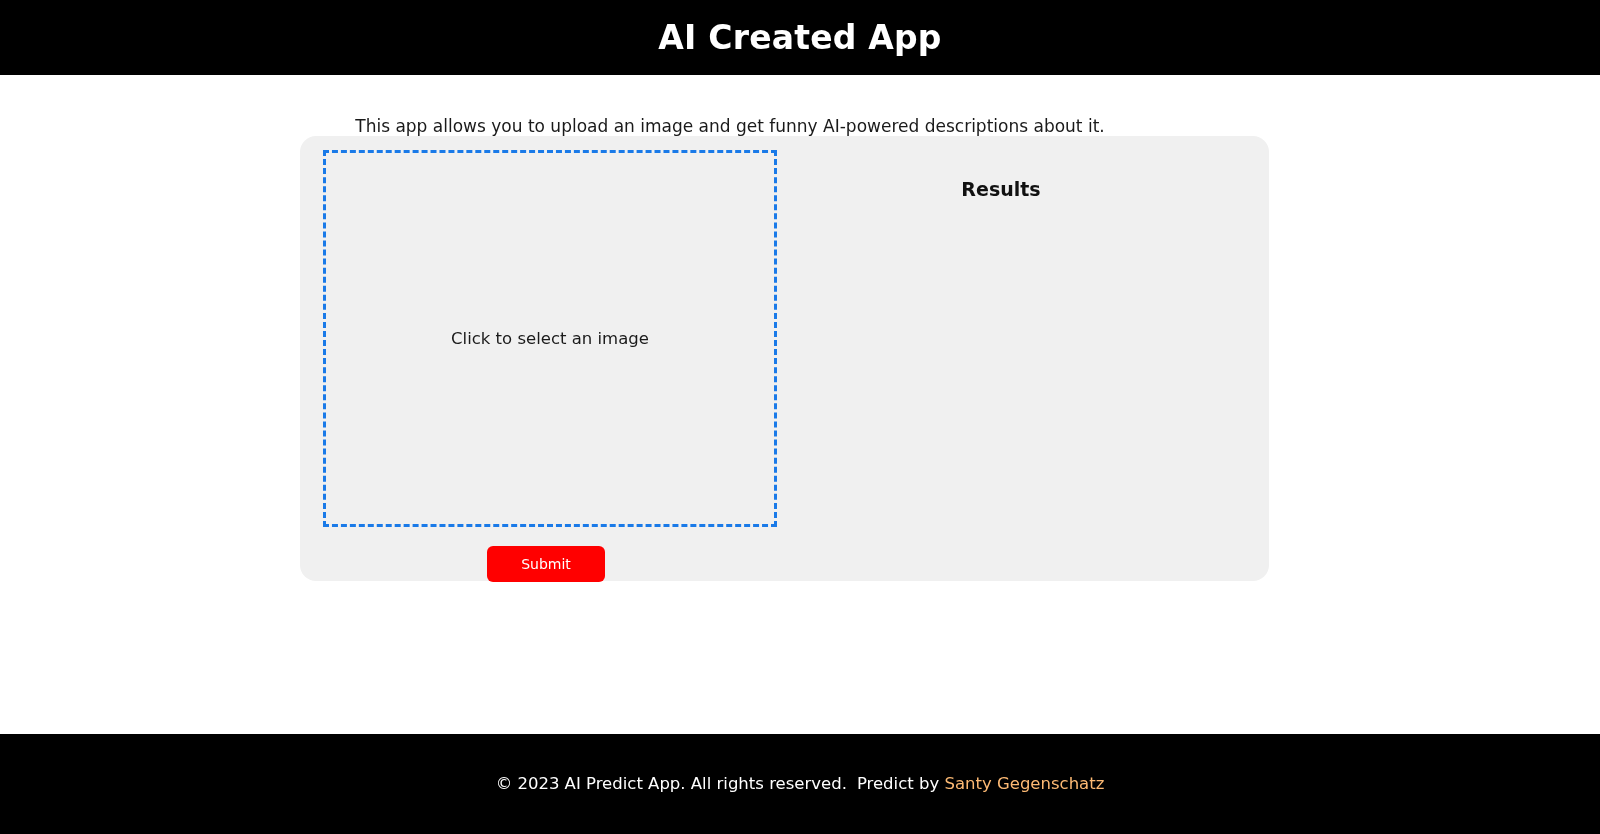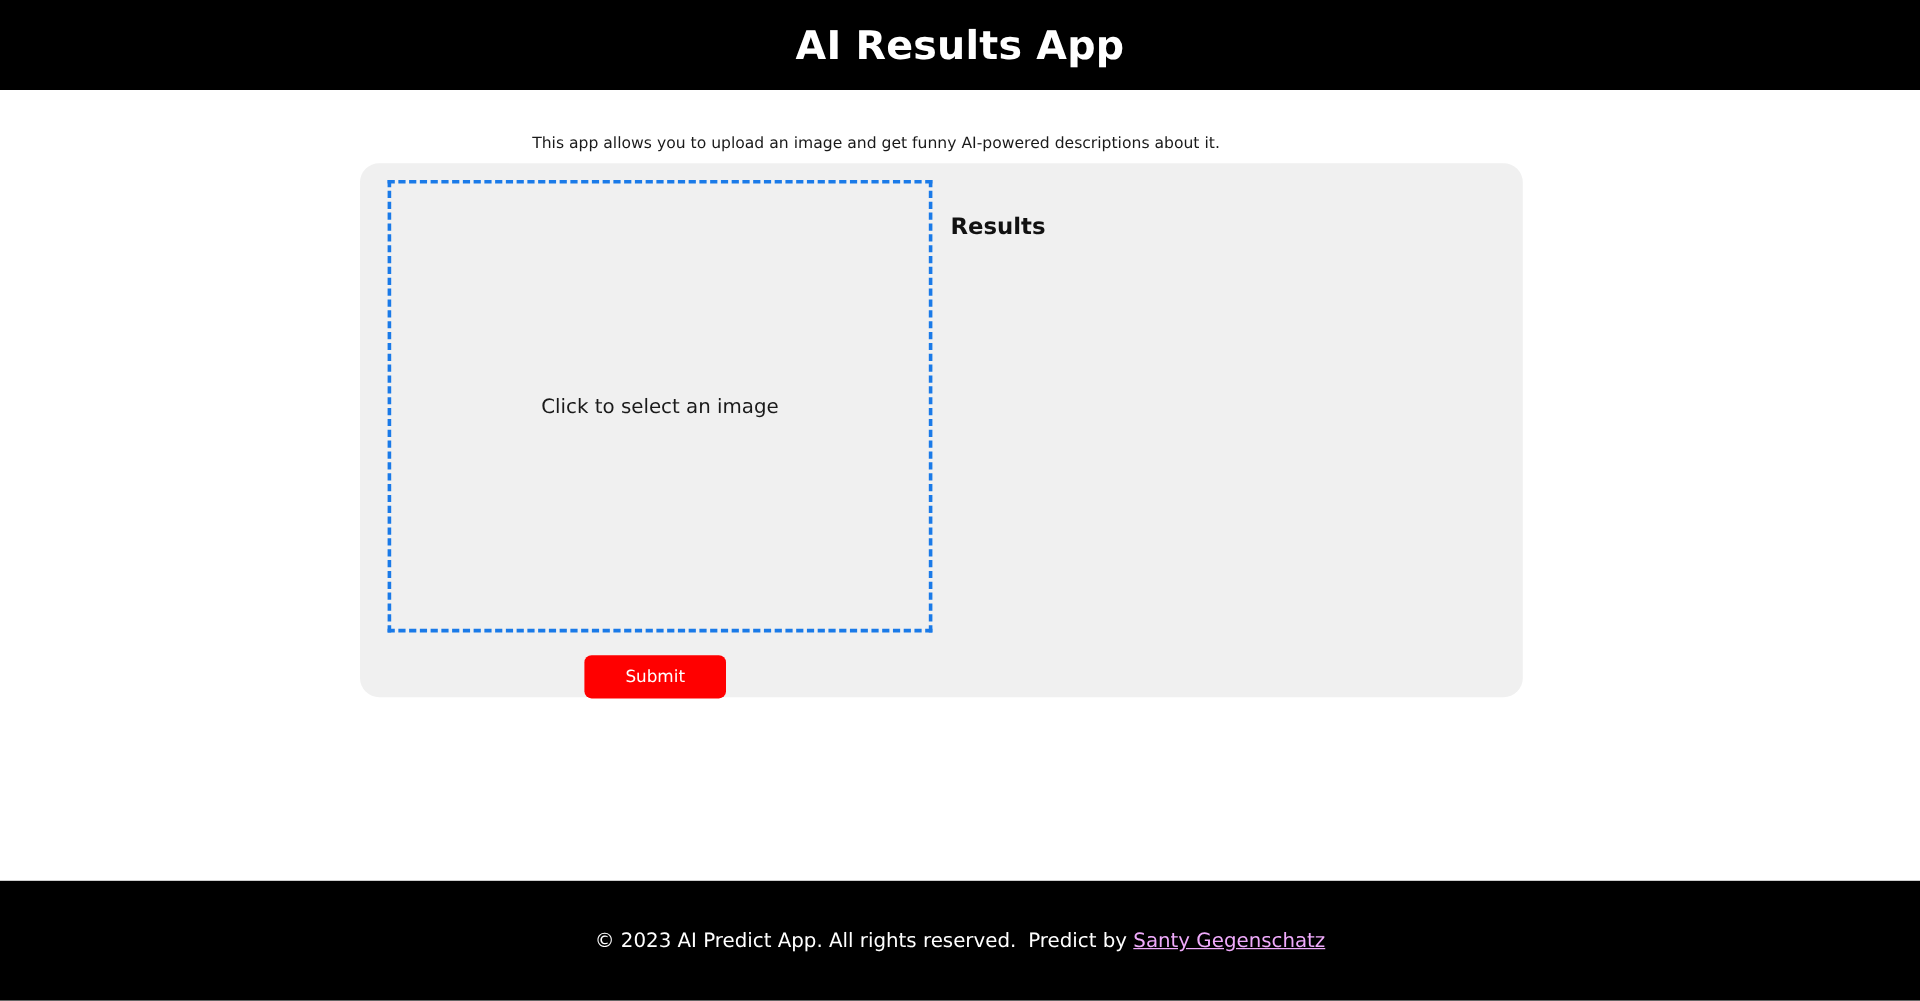--- a/index.html
+++ b/index.html
@@ -41,21 +41,21 @@
     margin: 0;
   }
 
   
   .intro {
     position: absolute;
     top: 98px;
     left: 0;
     width: 1460px;
     text-align: center;
-    font-size: 13px;
+    font-size: 17px;
     color: #1a1a1a;
     line-height: 1.35;
   }
 
   
   .card {
     position: absolute;
     left: 300px;
     top: 136px;
     width: 969px;
@@ -115,24 +115,25 @@
     font-family: "DejaVu Sans", sans-serif;
     font-size: 14px;
     line-height: 1;
     padding: 11px 34px;
     cursor: pointer;
   }
 
   
   .results-col {
     position: absolute;
-    left: 492px;
+    left: 472px;
     top: 14px;
     width: 458px;
     height: 420px;
+    text-align: center;
   }
   .results-title {
     margin: 0;
     padding-top: 30px;
     font-size: 19px;
     font-weight: 700;
     color: #111111;
     line-height: 1;
   }
   .results-body {
@@ -161,32 +162,31 @@
     color: #ffffff;
     font-size: 16.5px;
     line-height: 1.2;
   }
   .footer-credit {
     color: #ffffff;
     font-size: 16.5px;
     line-height: 1.2;
   }
   .footer-link {
-    color: #f0abfc;
-    text-decoration: underline;
+    color: #fdba74;
     cursor: pointer;
   }
 </style>
 </head>
 <body>
 
 <div class="page">
 
   <header class="site-header">
-    <h1 class="site-title">AI Results App</h1>
+    <h1 class="site-title">AI Created App</h1>
   </header>
 
   <p class="intro">This app allows you to upload an image and get funny AI-powered descriptions about it.</p>
 
   <section class="card">
     <div class="card-inner">
 
       <div class="upload-col">
 
         <div class="dropzone">

